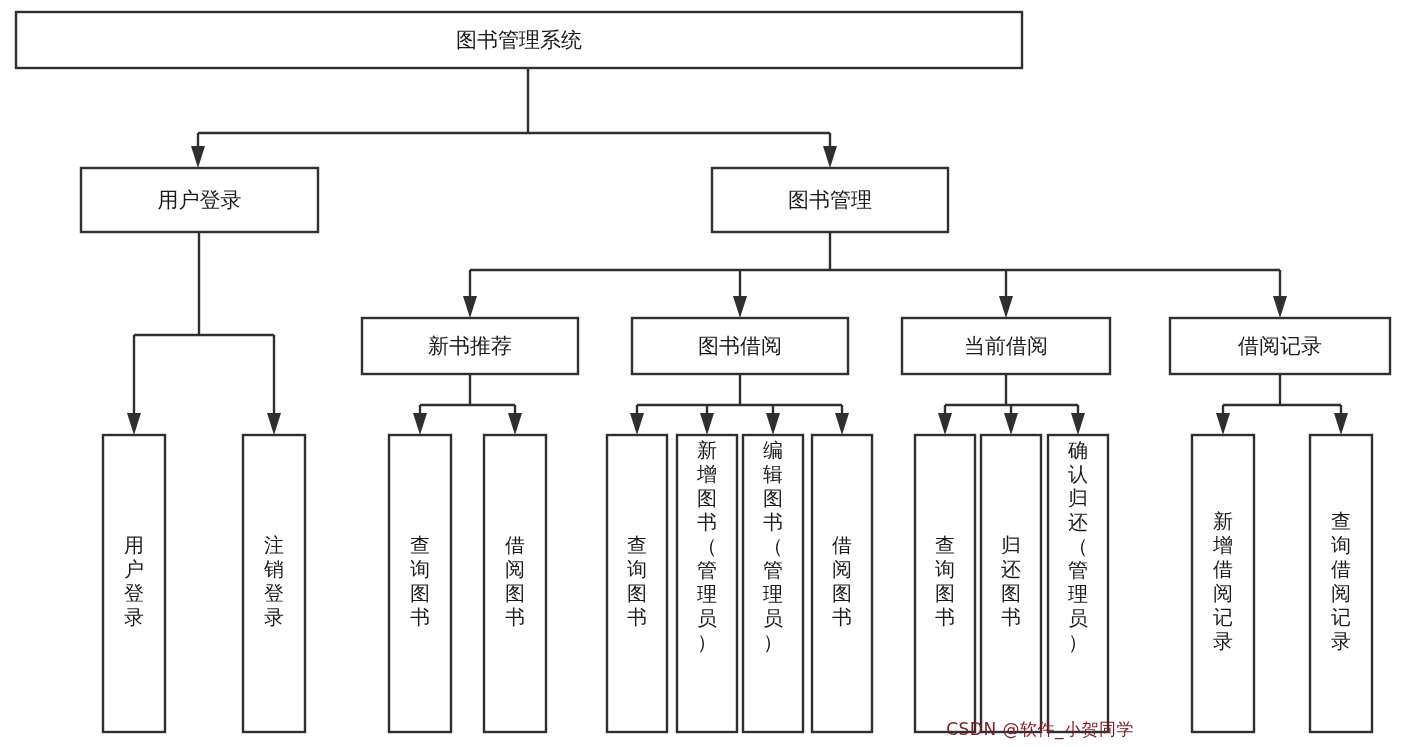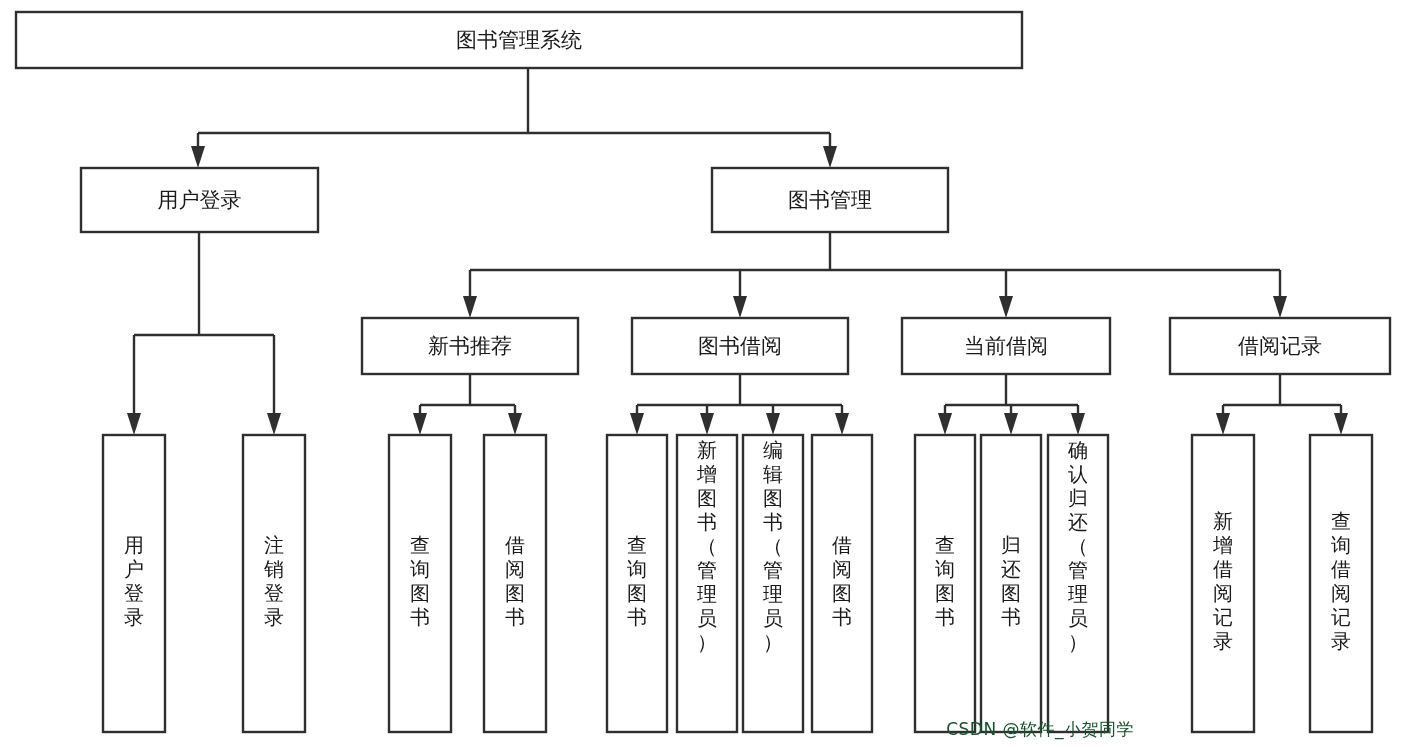--- a/index.html
+++ b/index.html
@@ -54,21 +54,21 @@
     fill: #1a1a1a;
     font-family: "DejaVu Sans", "Liberation Sans", sans-serif;
     font-size: 20px;
     text-anchor: middle;
     dominant-baseline: middle;
   }
   .watermark {
     position: absolute;
     right: 10px;
     bottom: 6px;
-    color: #14532d;
+    color: #7f1d1d;
     font-size: 17px;
     font-family: "DejaVu Sans", "Liberation Sans", sans-serif;
     letter-spacing: 0.5px;
     white-space: nowrap;
     pointer-events: none;
   }
 </style>
 </head>
 <body>
 

